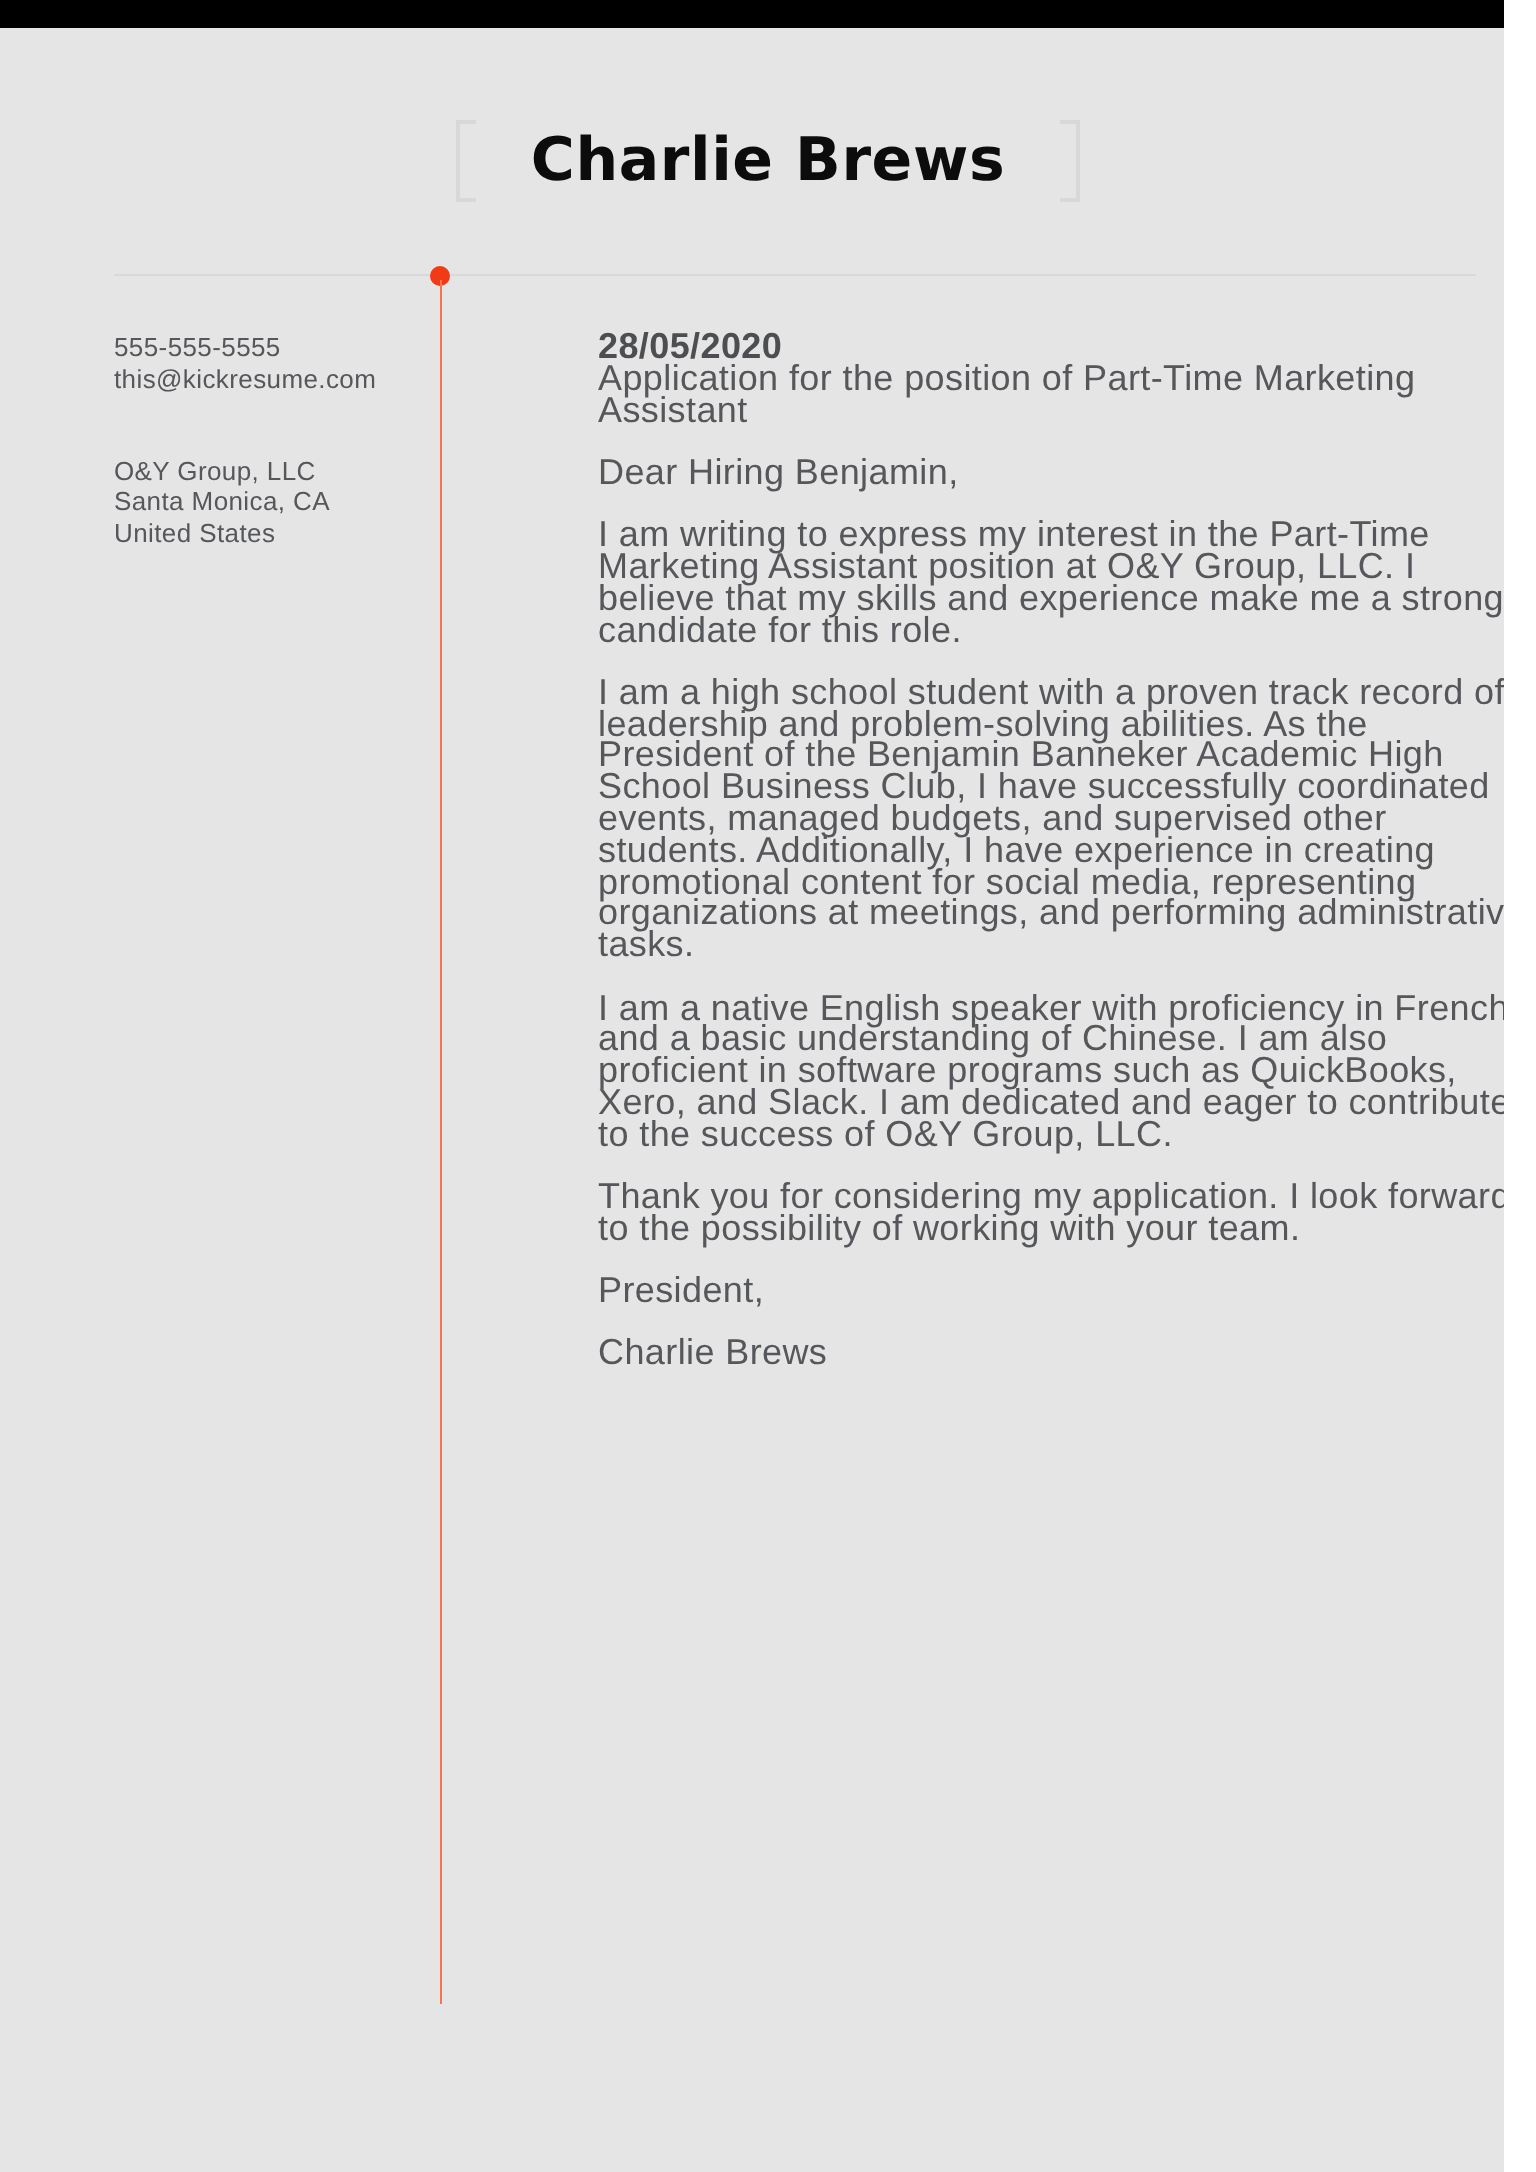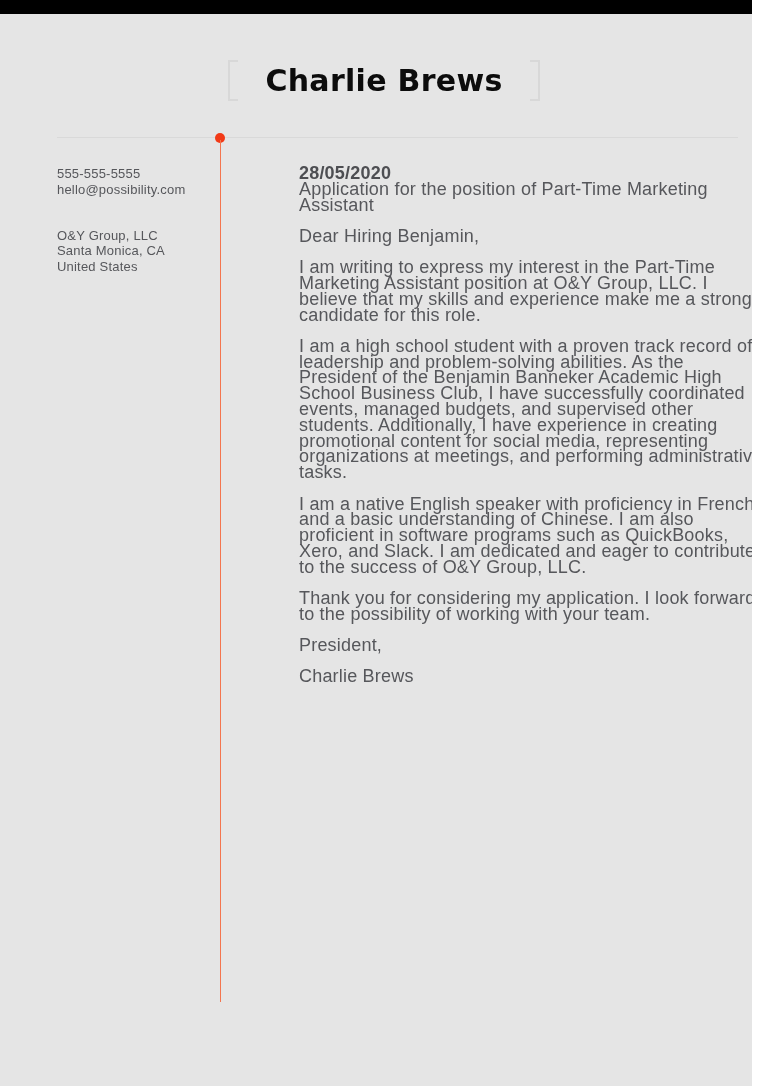--- a/index.html
+++ b/index.html
@@ -117,21 +117,21 @@
     <span class="bracket right"></span>
   </div>
 
   <div class="divider"></div>
   <div class="accent-dot"></div>
   <div class="accent-vline"></div>
 
   <aside class="sidebar">
     <div class="contact-group">
       <div>555-555-5555</div>
-      <div>hello@possibility.com</div>
+      <div>this@kickresume.com</div>
     </div>
     <div class="address-group">
       <div>O&amp;Y Group, LLC</div>
       <div>Santa Monica, CA</div>
       <div>United States</div>
     </div>
   </aside>
 
   <main class="letter">
     <div class="date">28/05/2020</div>

